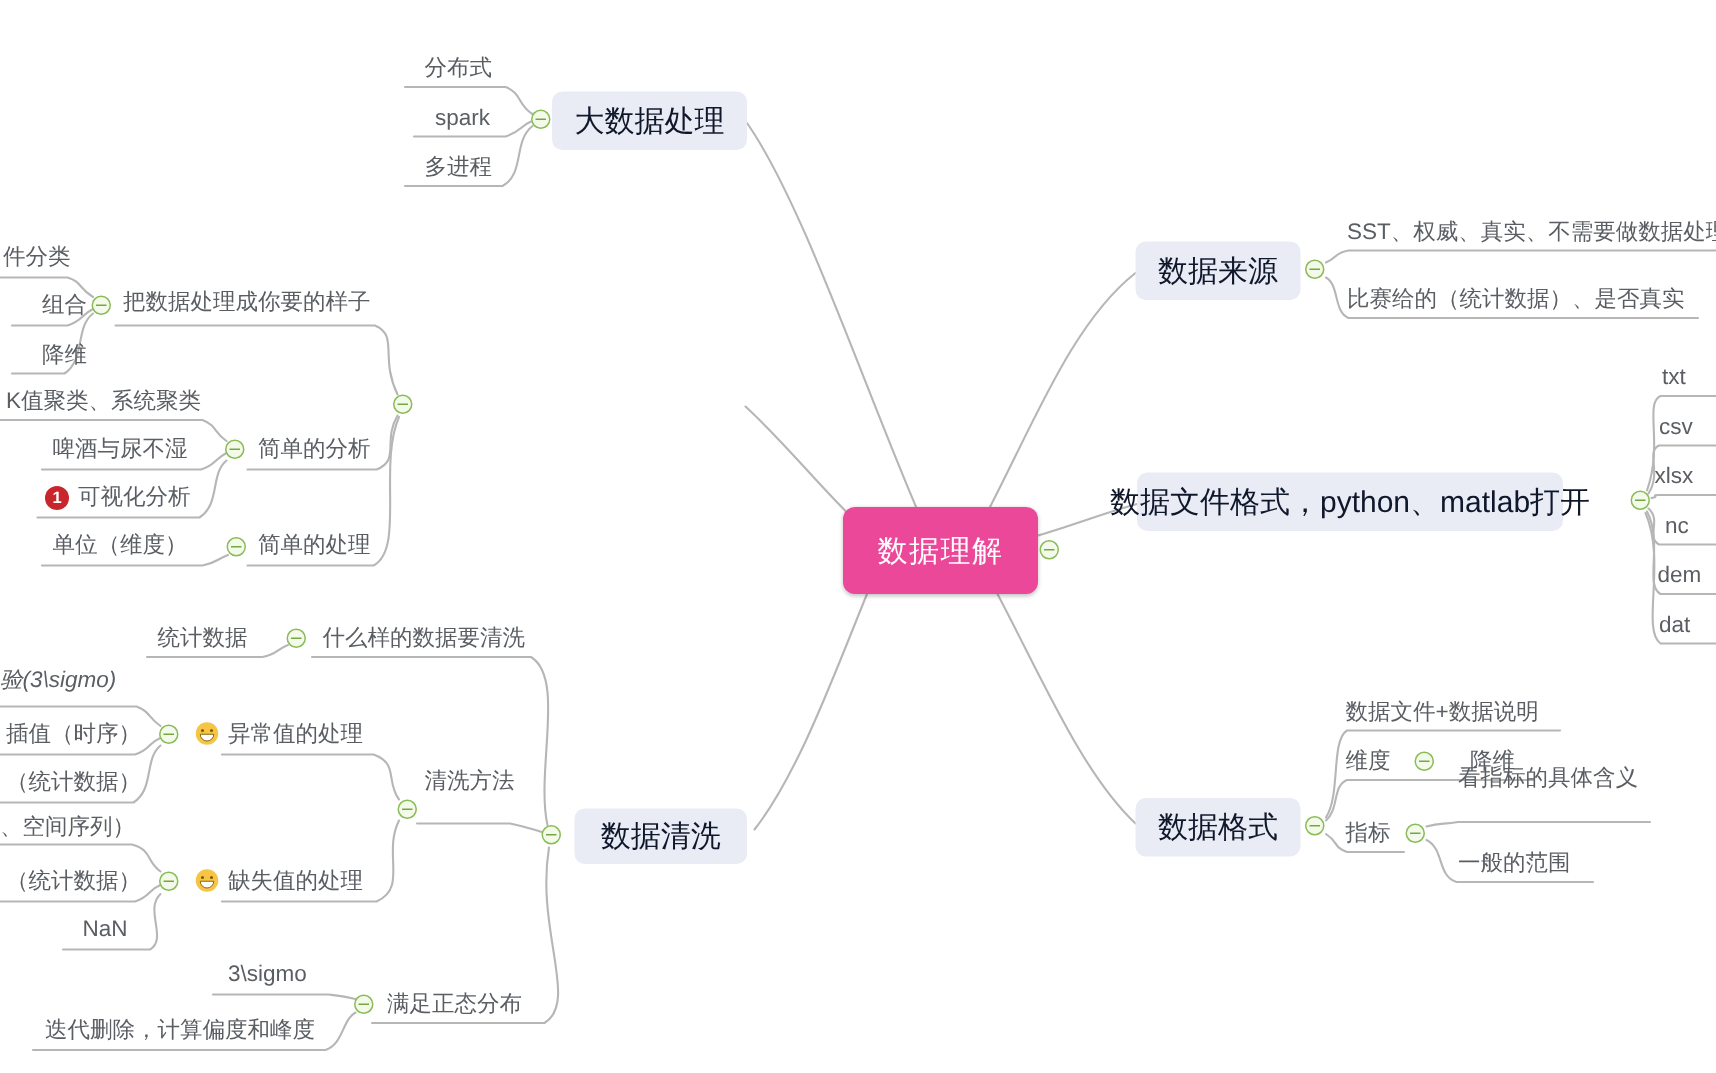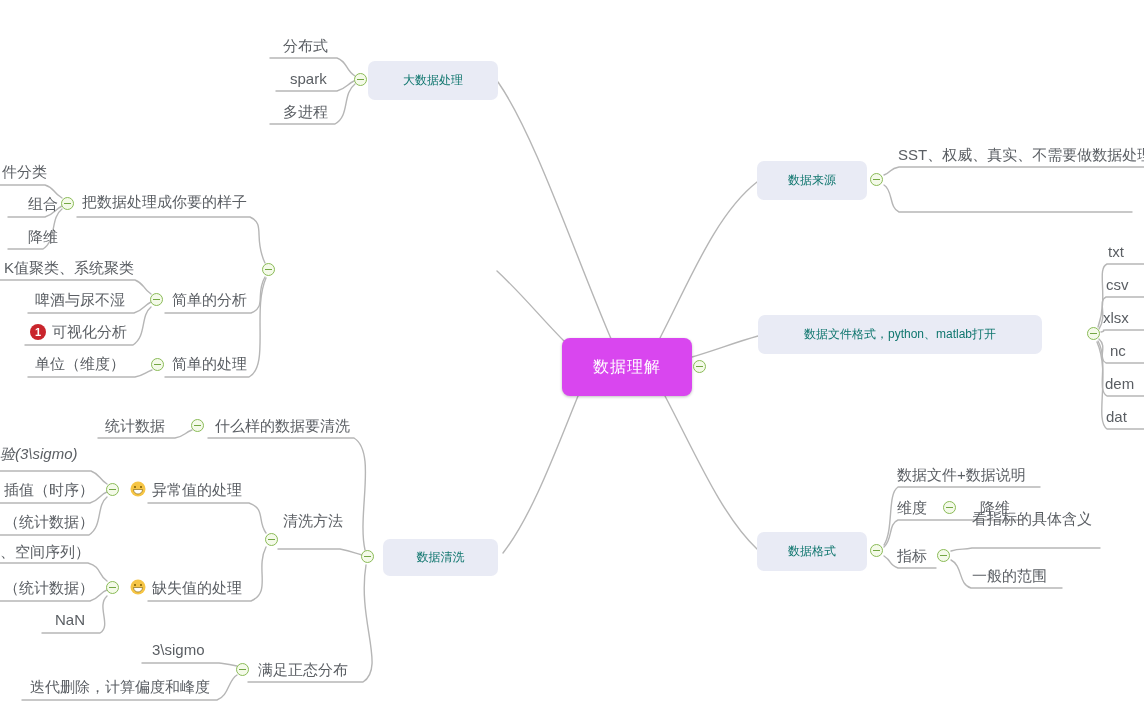--- a/index.html
+++ b/index.html
@@ -5,24 +5,24 @@
   html,body{margin:0;padding:0;background:#ffffff;}
   #canvas{
     position:relative;width:1144px;height:715px;overflow:hidden;
     font-family:"Liberation Sans","DejaVu Sans",sans-serif;background:#ffffff;
   }
   svg.wires{position:absolute;left:0;top:0;z-index:0;}
   svg.wires path{fill:none;stroke:#b6b6b6;stroke-width:1.4;stroke-linecap:round;}
   .node{
     position:absolute;z-index:2;background:#e9ebf5;border-radius:7px;
     display:flex;align-items:center;justify-content:center;
-    color:#0f766e;font-size:12px;white-space:nowrap;
+    color:#0f172a;font-size:20px;white-space:nowrap;
   }
   .node.central{
-    background:#d946ef;color:#ffffff;font-size:16px;letter-spacing:1px;border-radius:8px;
+    background:#ec4899;color:#ffffff;font-size:20px;letter-spacing:1px;border-radius:8px;
     box-shadow:0 1px 3px rgba(0,0,0,0.25);
   }
   .lbl{
     position:absolute;z-index:2;height:22px;line-height:22px;
     font-size:15px;color:#5a5e63;white-space:nowrap;
   }
   .minus{
     position:absolute;z-index:3;width:13px;height:13px;border-radius:50%;
     background:#f4fae9;border:1px solid #8abb57;box-sizing:border-box;
   }
@@ -107,20 +107,21 @@
   <div class="node" style="left:757px;top:532px;width:110px;height:39px;">数据格式</div>
 
 
   <div class="node" style="left:383px;top:539px;width:115px;height:37px;">数据清洗</div>
 
   <div class="lbl" style="left:283px;top:35px;">分布式</div>
   <div class="lbl" style="left:290px;top:68px;">spark</div>
   <div class="lbl" style="left:283px;top:101px;">多进程</div>
 
   <div class="lbl" style="left:898px;top:144px;">SST、权威、真实、不需要做数据处理</div>
+  <div class="lbl" style="left:898px;top:189px;">比赛给的（统计数据）、是否真实</div>
 
   <div class="lbl" style="left:1108px;top:241px;">txt</div>
   <div class="lbl" style="left:1106px;top:274px;">csv</div>
   <div class="lbl" style="left:1103px;top:307px;">xlsx</div>
   <div class="lbl" style="left:1110px;top:340px;">nc</div>
   <div class="lbl" style="left:1105px;top:373px;">dem</div>
   <div class="lbl" style="left:1106px;top:406px;">dat</div>
 
   <div class="lbl" style="left:897px;top:464px;">数据文件+数据说明</div>
   <div class="lbl" style="left:897px;top:497px;">维度</div>

